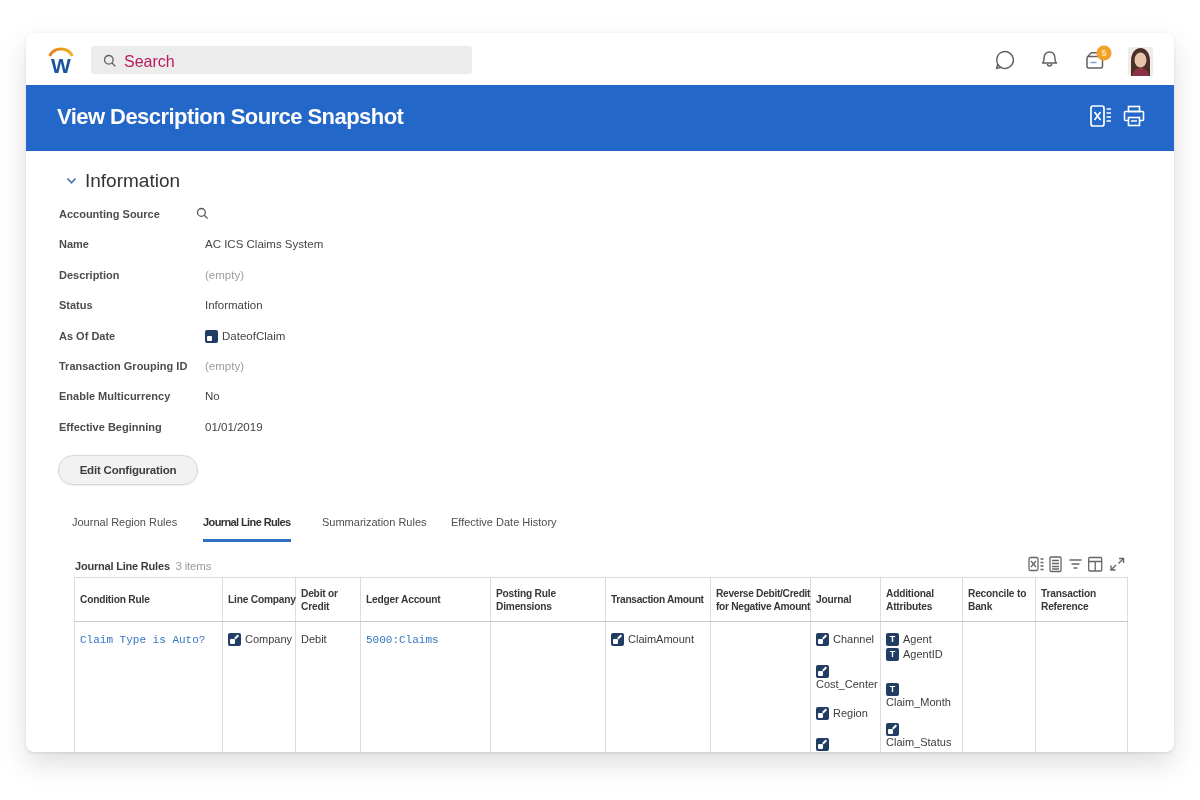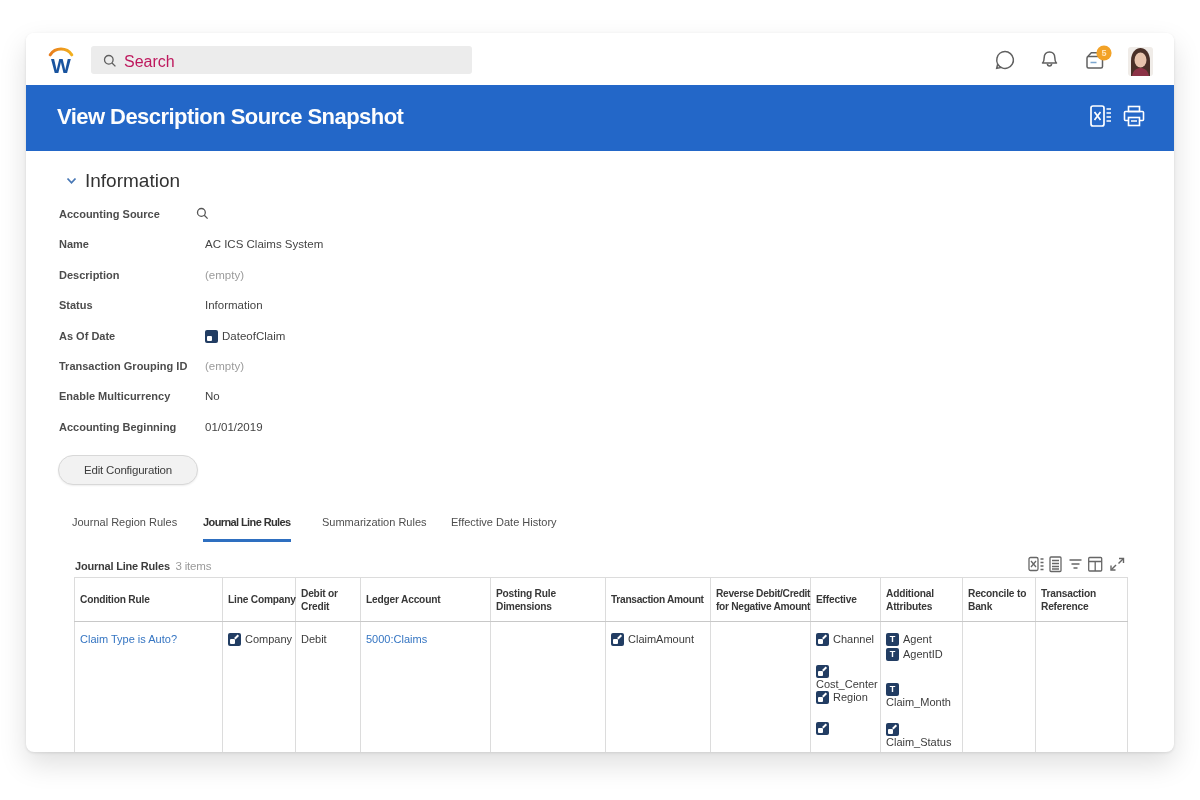--- a/index.html
+++ b/index.html
@@ -21,39 +21,39 @@
 .bluebar { position:absolute; left:0; top:52px; width:100%; height:66px; background:#2367c8; }
 .title { position:absolute; left:31px; top:19px; font-size:22px; font-weight:bold; color:#fdfdfd; letter-spacing:-0.55px; }
 
 .sechead { position:absolute; left:59px; top:137px; font-size:19px; font-weight:normal; color:#333; }
 .flabel { position:absolute; left:33px; font-size:11px; font-weight:bold; color:#4c4c4c; }
 .fval { position:absolute; left:170px; font-size:11.5px; color:#444;margin-left:9px; }
 .empty { color:#9b9b9b; }
 .btn {
   position:absolute; left:32px; top:422px; width:140px; height:30px;
   background:#f2f2f2; border:1px solid #d8d8d8; border-radius:15px;
-  font-size:11.5px; font-weight:normal; color:#3d3d3d; text-align:center; line-height:28px; letter-spacing:-0.2px;
+  font-size:11.5px; font-weight:bold; color:#3d3d3d; text-align:center; line-height:28px; letter-spacing:-0.2px;
   box-shadow:0 1px 2px rgba(0,0,0,.07);
 }
 
 .tab { position:absolute; top:483px; font-size:11px; color:#4e4e4e; }
 .tab.active { font-weight:bold; color:#333; letter-spacing:-0.6px; }
 .tabline { position:absolute; top:506px; height:3px; background:#2e6fc0; }
 
 .tblcap { position:absolute; left:49px; top:527px; font-size:11px; font-weight:bold; color:#3c3c3c; letter-spacing:-0.2px; }
 .tblcap span { font-weight:normal; color:#9a9a9a; font-size:11.5px; }
 .grid {
   position:absolute; left:48px; top:544px; width:1053px; height:175px;
   border-collapse:collapse; table-layout:fixed; font-size:11px; color:#3c3c3c;
 }
 .grid th, .grid td { border:1px solid #dcdcdc; vertical-align:top; text-align:left; padding:11px 4px 6px 5px; font-weight:normal; line-height:13px; }
 .grid tr.hdr { height:44px; }
 .grid tr.hdr th { font-weight:bold; font-size:10.2px; color:#383838; vertical-align:middle; border-bottom:1px solid #c8c8c8; background:#fff; padding:4px 5px; white-space:nowrap; letter-spacing:-0.2px; }
 .grid { border:1px solid #b5b5b5; }
-.link { color:#3575c2; }
+.link { color:#3575c2;font-family:Liberation Mono, monospace; }
 .cellrow { white-space:nowrap; }
 </style>
 </head>
 <body>
 <div class="card">
   <div class="topbar">
     <svg class="abs" style="left:22px;top:12px" width="26" height="30" viewBox="0 0 26 30">
       <defs>
           <linearGradient id="arcg" x1="0" y1="0" x2="1" y2="0">
         <stop offset="0" stop-color="#e87d1e"></stop>
@@ -140,21 +140,21 @@
   <div class="flabel" style="top:236px">Description</div>
   <div class="fval empty" style="top:236px">(empty)</div>
   <div class="flabel" style="top:266px">Status</div>
   <div class="fval" style="top:266px">Information</div>
   <div class="flabel" style="top:297px">As Of Date</div>
   <div class="fval" style="top:297px"><span class="navysq"></span>DateofClaim</div>
   <div class="flabel" style="top:327px">Transaction Grouping ID</div>
   <div class="fval empty" style="top:327px">(empty)</div>
   <div class="flabel" style="top:357px">Enable Multicurrency</div>
   <div class="fval" style="top:357px">No</div>
-  <div class="flabel" style="top:388px">Accounting Beginning</div>
+  <div class="flabel" style="top:388px">Effective Beginning</div>
   <div class="fval" style="top:388px">01/01/2019</div>
 
   <div class="btn">Edit Configuration</div>
 
   <div class="tab" style="left:46px">Journal Region Rules</div>
   <div class="tab active" style="left:177px">Journal Line Rules</div>
   <div class="tab" style="left:296px">Summarization Rules</div>
   <div class="tab" style="left:425px">Effective Date History</div>
   <div class="tabline" style="left:177px;width:88px"></div>
 
@@ -176,41 +176,41 @@
     </colgroup>
     <tbody>
         <tr class="hdr">
       <th>Condition Rule</th>
           <th>Line Company</th>
           <th>Debit or<br>Credit</th>
           <th>Ledger Account</th>
       <th>Posting Rule<br>Dimensions</th>
           <th style="letter-spacing:-0.3px">Transaction Amount</th>
           <th style="font-size:10.2px;letter-spacing:-0.3px">Reverse Debit/Credit<br>for Negative Amount</th>
-      <th>Effective</th>
+      <th>Journal</th>
           <th>Additional<br>Attributes</th>
           <th>Reconcile to<br>Bank</th>
           <th>Transaction<br>Reference</th>
     </tr>
     <tr>
       <td style="height:140px"><span class="link">Claim Type is Auto?</span></td>
       <td>
             <div class="cellrow"><span class="cb"></span>Company</div>
           </td>
       <td>Debit</td>
       <td><span class="link">5000:Claims</span></td>
       <td></td>
       <td>
             <div class="cellrow"><span class="cb"></span>ClaimAmount</div>
           </td>
       <td></td>
       <td>
         <div class="cellrow"><span class="cb"></span>Channel</div>
         <div class="cellrow" style="margin-top:19px"><span class="cb"></span><br>Cost_Center</div>
-        <div class="cellrow" style="margin-top:0"><span class="cb"></span>Region</div>
+        <div class="cellrow" style="margin-top:16px"><span class="cb"></span>Region</div>
         <div class="cellrow" style="margin-top:18px"><span class="cb"></span></div>
       </td>
       <td>
         <div class="cellrow"><span class="tt"></span>Agent</div>
         <div class="cellrow" style="margin-top:2px"><span class="tt"></span>AgentID</div>
         <div class="cellrow" style="margin-top:22px"><span class="tt"></span><br>Claim_Month</div>
         <div class="cellrow" style="margin-top:14px"><span class="cb"></span><br>Claim_Status</div>
       </td>
       <td></td>
       <td></td>

